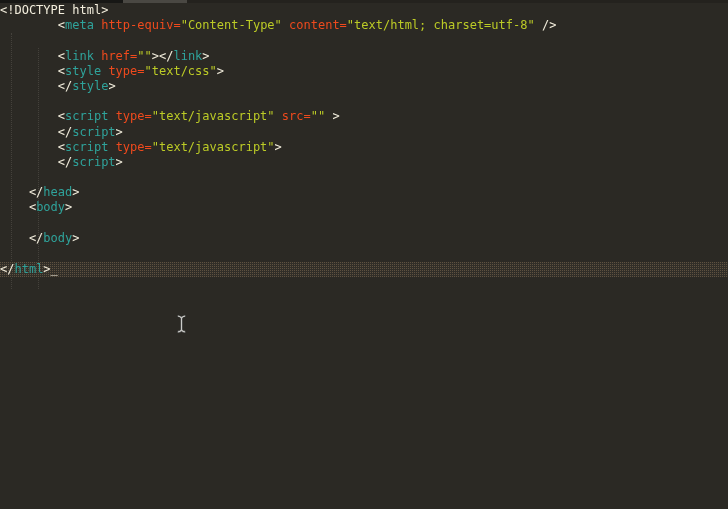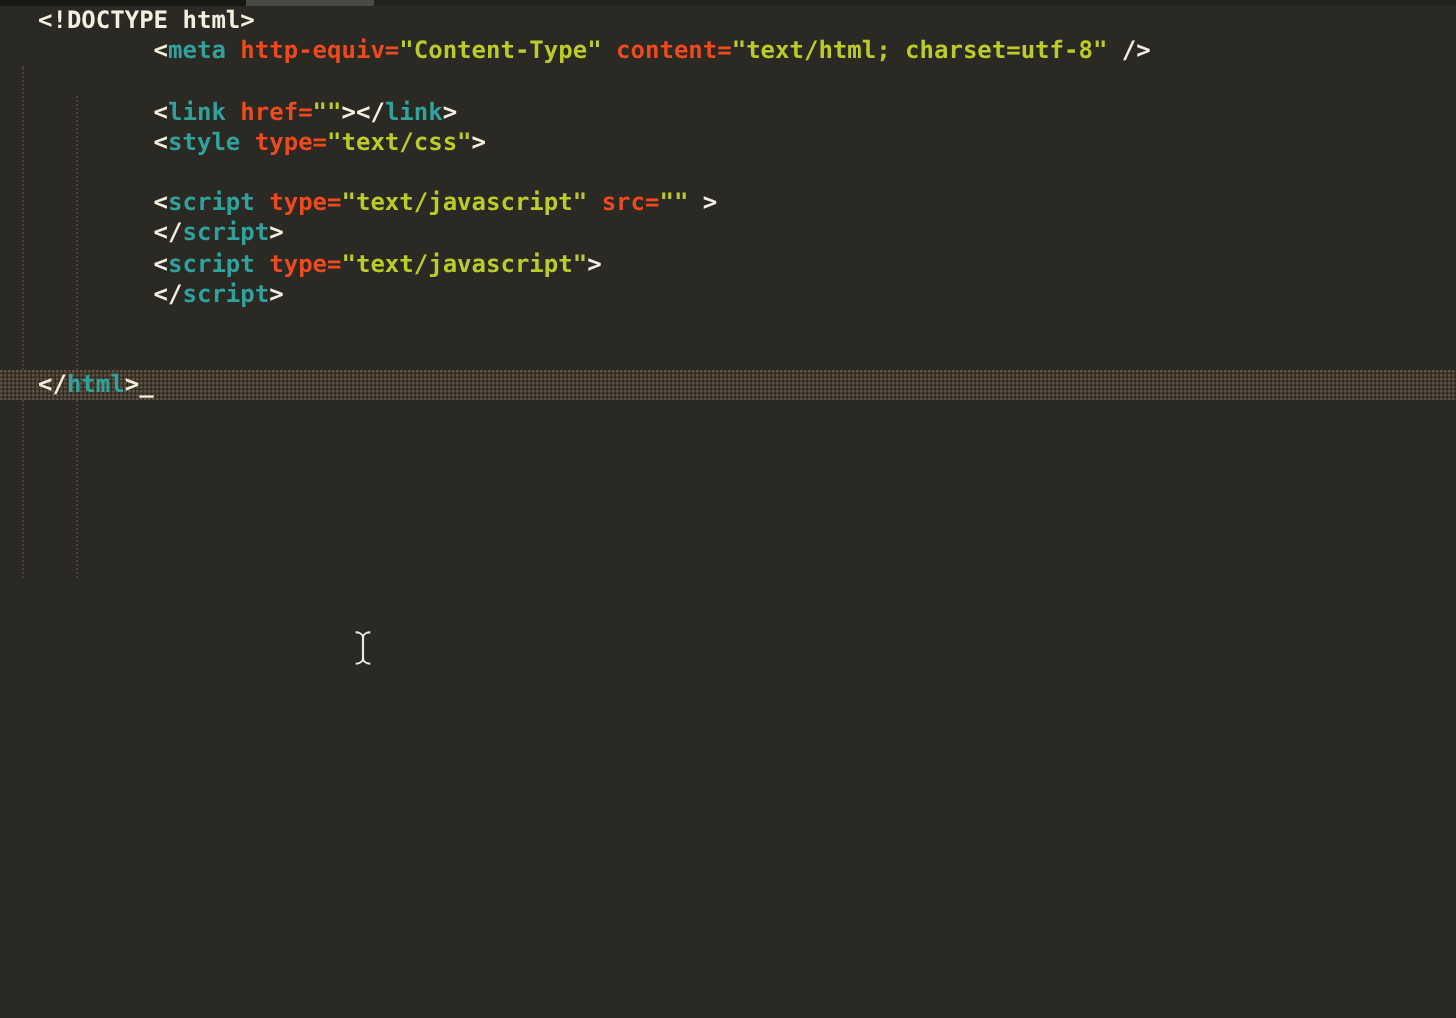--- a/index.html
+++ b/index.html
@@ -25,28 +25,29 @@
     position: absolute; top: 0; left: 123px; width: 64px; height: 3px;
     background: #4a4843;
   }
 
   
   .code {
     position: absolute; top: 3px; left: 0; width: 728px;
   }
   .line {
     height: 15.2px; line-height: 15.2px;
-    font-size: 12px; font-weight: bold;
+    font-size: 12px; font-weight: normal;
     white-space: pre;
-    padding-left: 19px;
+    padding-left: 0;
   }
   .line.current {
     background-color: #312e28;
     background-image: radial-gradient(circle at 0.5px 0.5px, rgba(150,125,95,0.45) 35%, transparent 42%);
     background-size: 2px 2px;
+    margin-top: 16px;
   }
 
   
   .indent-guide {
     position: absolute; width: 0;
     border-left: 1px dotted rgba(240,235,215,0.13);
   }
   .guide-1 { left: 11px; top: 33px; height: 256px; }
   .guide-2 { left: 38px; top: 48px; height: 241px; }
 
@@ -65,27 +66,31 @@
 
   <div class="indent-guide guide-1"></div>
   <div class="indent-guide guide-2"></div>
 
   <div class="code" id="code">
       <div class="line"><span style="color: rgb(243, 238, 221);">&lt;!DOCTYPE html&gt;</span></div>
       <div class="line"><span style="color: rgb(243, 238, 221);">        &lt;</span><span style="color: rgb(47, 163, 155);">meta</span><span style="color: rgb(243, 238, 221);"> </span><span style="color: rgb(239, 74, 29);">http-equiv=</span><span style="color: rgb(188, 203, 38);">"Content-Type"</span><span style="color: rgb(243, 238, 221);"> </span><span style="color: rgb(239, 74, 29);">content=</span><span style="color: rgb(188, 203, 38);">"text/html; charset=utf-8"</span><span style="color: rgb(243, 238, 221);"> /&gt;</span></div>
       <div class="line">&nbsp;</div>
       <div class="line"><span style="color: rgb(243, 238, 221);">        &lt;</span><span style="color: rgb(47, 163, 155);">link</span><span style="color: rgb(243, 238, 221);"> </span><span style="color: rgb(239, 74, 29);">href=</span><span style="color: rgb(188, 203, 38);">""</span><span style="color: rgb(243, 238, 221);">&gt;&lt;/</span><span style="color: rgb(47, 163, 155);">link</span><span style="color: rgb(243, 238, 221);">&gt;</span></div>
       <div class="line"><span style="color: rgb(243, 238, 221);">        &lt;</span><span style="color: rgb(47, 163, 155);">style</span><span style="color: rgb(243, 238, 221);"> </span><span style="color: rgb(239, 74, 29);">type=</span><span style="color: rgb(188, 203, 38);">"text/css"</span><span style="color: rgb(243, 238, 221);">&gt;</span></div>
+      <div class="line"><span style="color: rgb(243, 238, 221);">        &lt;/</span><span style="color: rgb(47, 163, 155);">style</span><span style="color: rgb(243, 238, 221);">&gt;</span></div>
       <div class="line">&nbsp;</div>
       <div class="line"><span style="color: rgb(243, 238, 221);">        &lt;</span><span style="color: rgb(47, 163, 155);">script</span><span style="color: rgb(243, 238, 221);"> </span><span style="color: rgb(239, 74, 29);">type=</span><span style="color: rgb(188, 203, 38);">"text/javascript"</span><span style="color: rgb(243, 238, 221);"> </span><span style="color: rgb(239, 74, 29);">src=</span><span style="color: rgb(188, 203, 38);">""</span><span style="color: rgb(243, 238, 221);"> &gt;</span></div>
       <div class="line"><span style="color: rgb(243, 238, 221);">        &lt;/</span><span style="color: rgb(47, 163, 155);">script</span><span style="color: rgb(243, 238, 221);">&gt;</span></div>
       <div class="line"><span style="color: rgb(243, 238, 221);">        &lt;</span><span style="color: rgb(47, 163, 155);">script</span><span style="color: rgb(243, 238, 221);"> </span><span style="color: rgb(239, 74, 29);">type=</span><span style="color: rgb(188, 203, 38);">"text/javascript"</span><span style="color: rgb(243, 238, 221);">&gt;</span></div>
       <div class="line"><span style="color: rgb(243, 238, 221);">        &lt;/</span><span style="color: rgb(47, 163, 155);">script</span><span style="color: rgb(243, 238, 221);">&gt;</span></div>
       <div class="line">&nbsp;</div>
+      <div class="line"><span style="color: rgb(243, 238, 221);">    &lt;/</span><span style="color: rgb(47, 163, 155);">head</span><span style="color: rgb(243, 238, 221);">&gt;</span></div>
+      <div class="line"><span style="color: rgb(243, 238, 221);">    &lt;</span><span style="color: rgb(47, 163, 155);">body</span><span style="color: rgb(243, 238, 221);">&gt;</span></div>
       <div class="line">&nbsp;</div>
+      <div class="line"><span style="color: rgb(243, 238, 221);">    &lt;/</span><span style="color: rgb(47, 163, 155);">body</span><span style="color: rgb(243, 238, 221);">&gt;</span></div>
       <div class="line current"><span style="color: rgb(243, 238, 221);">&lt;/</span><span style="color: rgb(47, 163, 155);">html</span><span style="color: rgb(243, 238, 221);">&gt;</span><span style="color: rgb(243, 238, 221);">_</span></div>
     </div>
 
   <svg class="ibeam" width="11" height="20" viewBox="0 0 11 20">
     <path d="M1.5 1.2 C3.2 1.2 4.5 1.8 5.5 2.8 C6.5 1.8 7.8 1.2 9.5 1.2
              L9.5 3 C8 3 6.6 3.4 6.4 4.4 L6.4 15.6 C6.6 16.6 8 17 9.5 17
              L9.5 18.8 C7.8 18.8 6.5 18.2 5.5 17.2 C4.5 18.2 3.2 18.8 1.5 18.8
              L1.5 17 C3 17 4.4 16.6 4.6 15.6 L4.6 4.4 C4.4 3.4 3 3 1.5 3 Z" fill="#e8e8e4" stroke="#2a2a28" stroke-width="0.7"></path>
   </svg>
 

